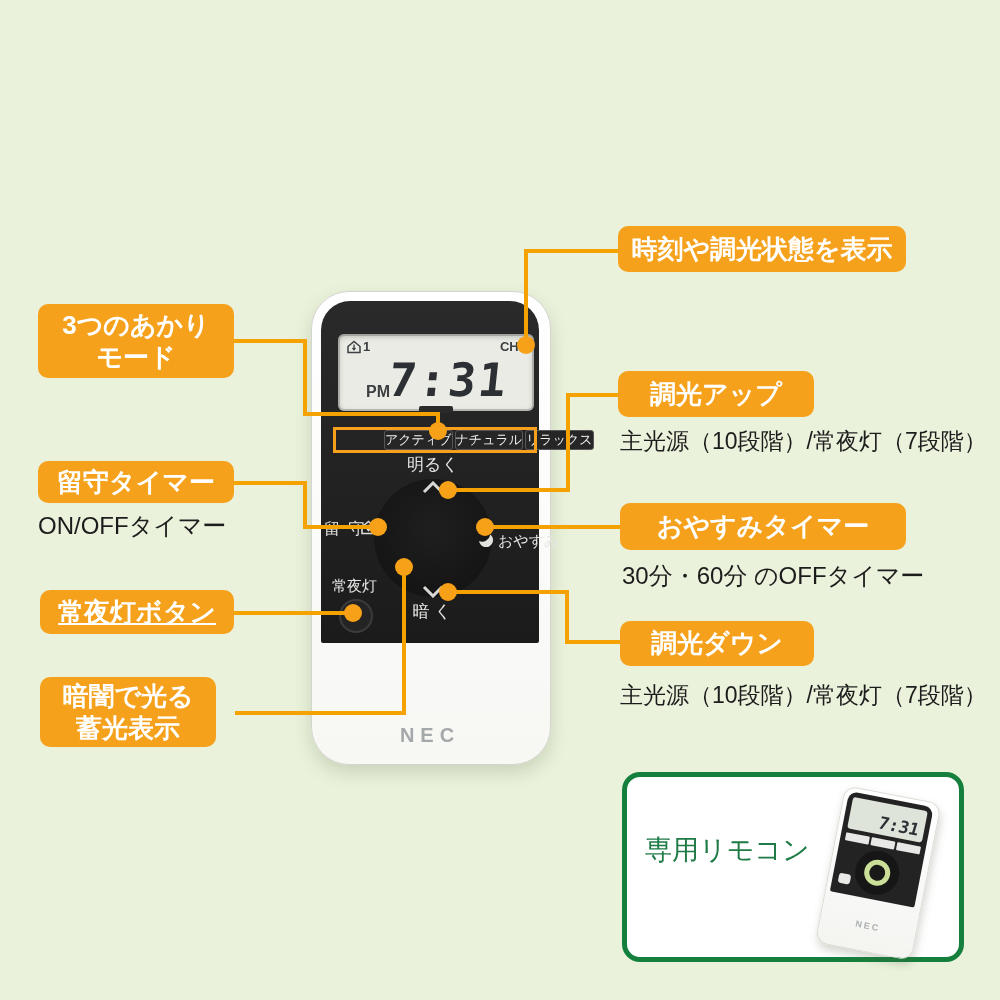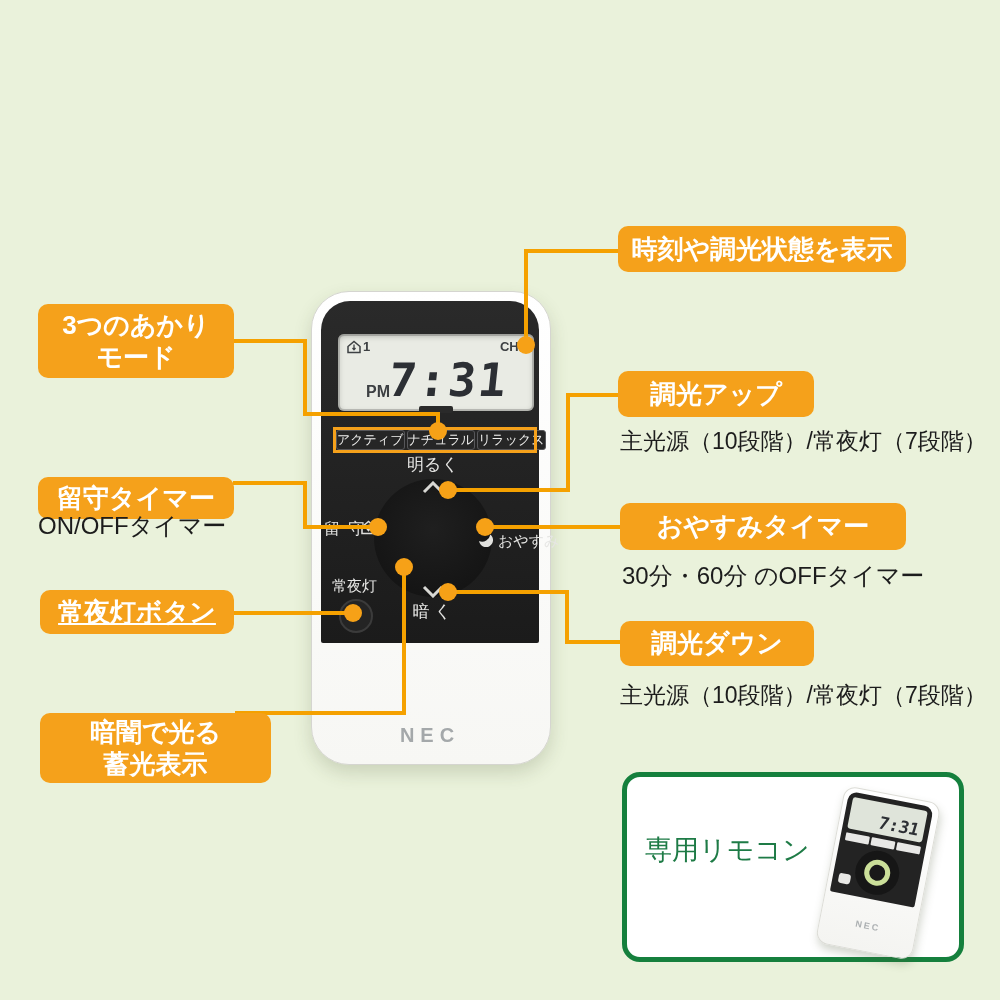--- a/index.html
+++ b/index.html
@@ -27,21 +27,21 @@
   .home-ind{display:flex;align-items:center;gap:1px;}
   .lcd-pm{position:absolute;left:28px;bottom:10px;font-size:16px;font-weight:700;color:#3d4043;}
   .lcd-time{position:absolute;right:26px;bottom:4px;font-family:"DejaVu Sans Mono","Liberation Mono",monospace;
             font-size:46px;font-weight:700;color:#2c2f34;transform:skewX(-6deg);letter-spacing:2px;}
   .lcd-notch{position:absolute;left:50%;bottom:-2px;transform:translateX(-50%);
              width:34px;height:7px;background:#2a2a2a;border-radius:2px;}
 
   
   .mode-frame{position:absolute;left:333px;top:427px;width:204px;height:26px;
               border:3px solid #F5A11B;z-index:5;box-sizing:border-box;}
-  .mode-row{position:absolute;left:336px;top:430px;width:198px;height:20px;display:flex;gap:2px;z-index:2;}
+  .mode-row{position:absolute;left:336px;top:430px;width:198px;height:20px;display:flex;gap:2px;z-index:2;padding-left:48px;}
   .mode-btn{flex:1;background:#262626;border:1px solid #57575a;border-radius:3px;color:#f0f0ee;
             font-size:13px;display:flex;align-items:center;justify-content:center;white-space:nowrap;}
 
   
   .lbl{position:absolute;color:#e6e6e4;z-index:2;white-space:nowrap;}
   .brighter{left:403px;top:453px;width:60px;text-align:center;font-size:17px;}
   .darker{left:402px;top:600px;width:60px;text-align:center;font-size:17px;}
   .away{left:324px;top:519px;font-size:16px;letter-spacing:2px;}
   .sleep{left:498px;top:532px;font-size:15px;}
   .nightlabel{left:332px;top:577px;font-size:15px;}
@@ -150,30 +150,30 @@
   <div class="lbl nightlabel">常夜灯</div>
   <div class="night-btn"></div>
 
   <div class="brand">NEC</div>
 
   <div class="co" style="left:38px;top:304px;width:196px;height:74px;font-size:26px;">
     <div>3つのあかり</div>
     <div>モード</div>
   </div>
 
-  <div class="co" style="left:38px;top:461px;width:196px;height:42px;font-size:26px;margin-top:16px;">
+  <div class="co" style="left:38px;top:461px;width:196px;height:42px;font-size:26px;">
     <div>留守タイマー</div>
   </div>
   <div class="sub" style="left:38px;top:510px;font-size:24px;">ON/OFFタイマー</div>
 
   <div class="co" style="left:40px;top:590px;width:194px;height:44px;font-size:26px;text-decoration:underline;">
     <div>常夜灯ボタン</div>
   </div>
 
-  <div class="co" style="left:40px;top:677px;width:231px;height:70px;font-size:26px;margin-top:36px;">
+  <div class="co" style="left:40px;top:677px;width:176px;height:70px;font-size:26px;">
     <div>暗闇で光る</div>
     <div>蓄光表示</div>
   </div>
 
   <div class="co" style="left:618px;top:226px;width:288px;height:46px;font-size:26px;">
     <div>時刻や調光状態を表示</div>
   </div>
 
   <div class="co" style="left:618px;top:371px;width:196px;height:46px;font-size:26px;">
     <div>調光アップ</div>

